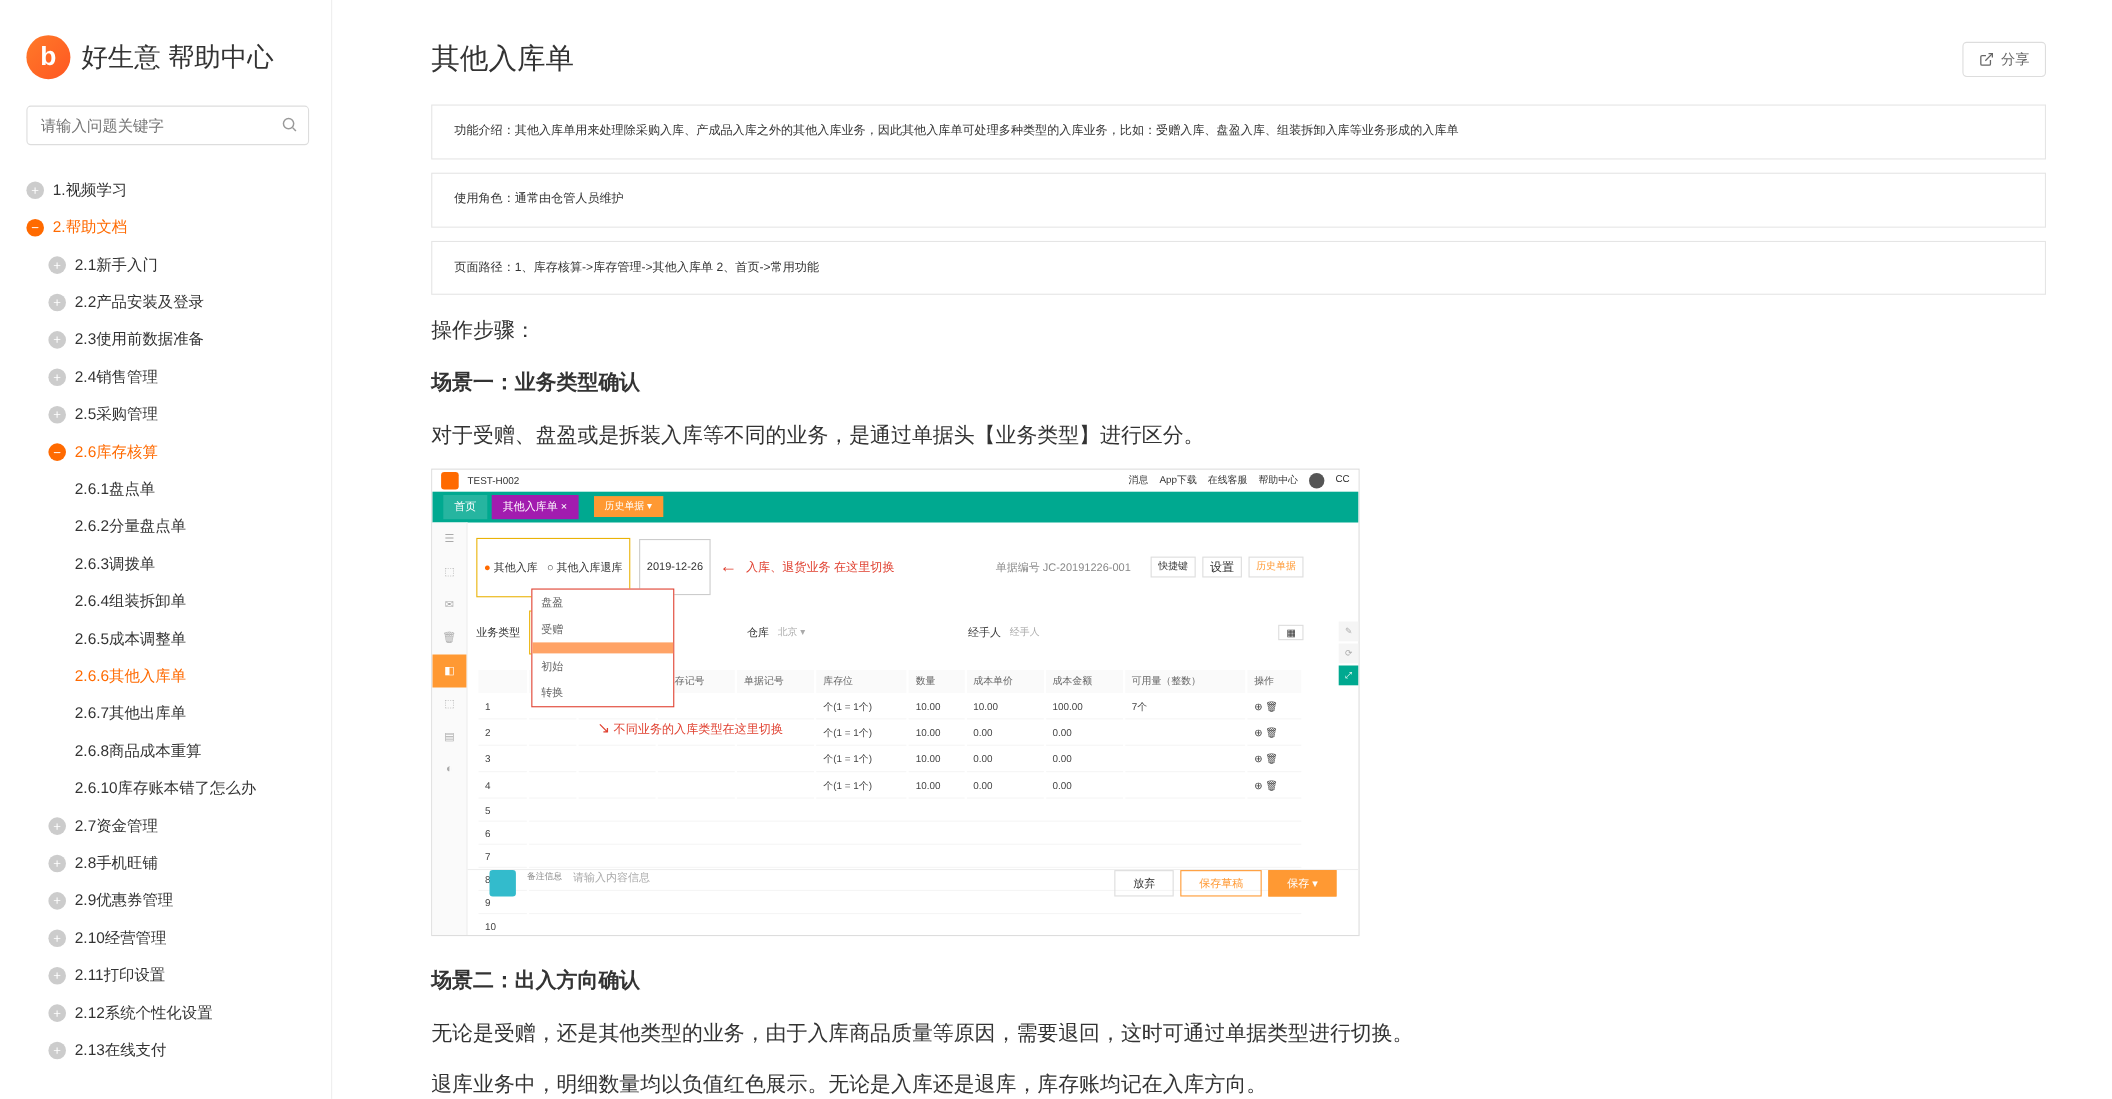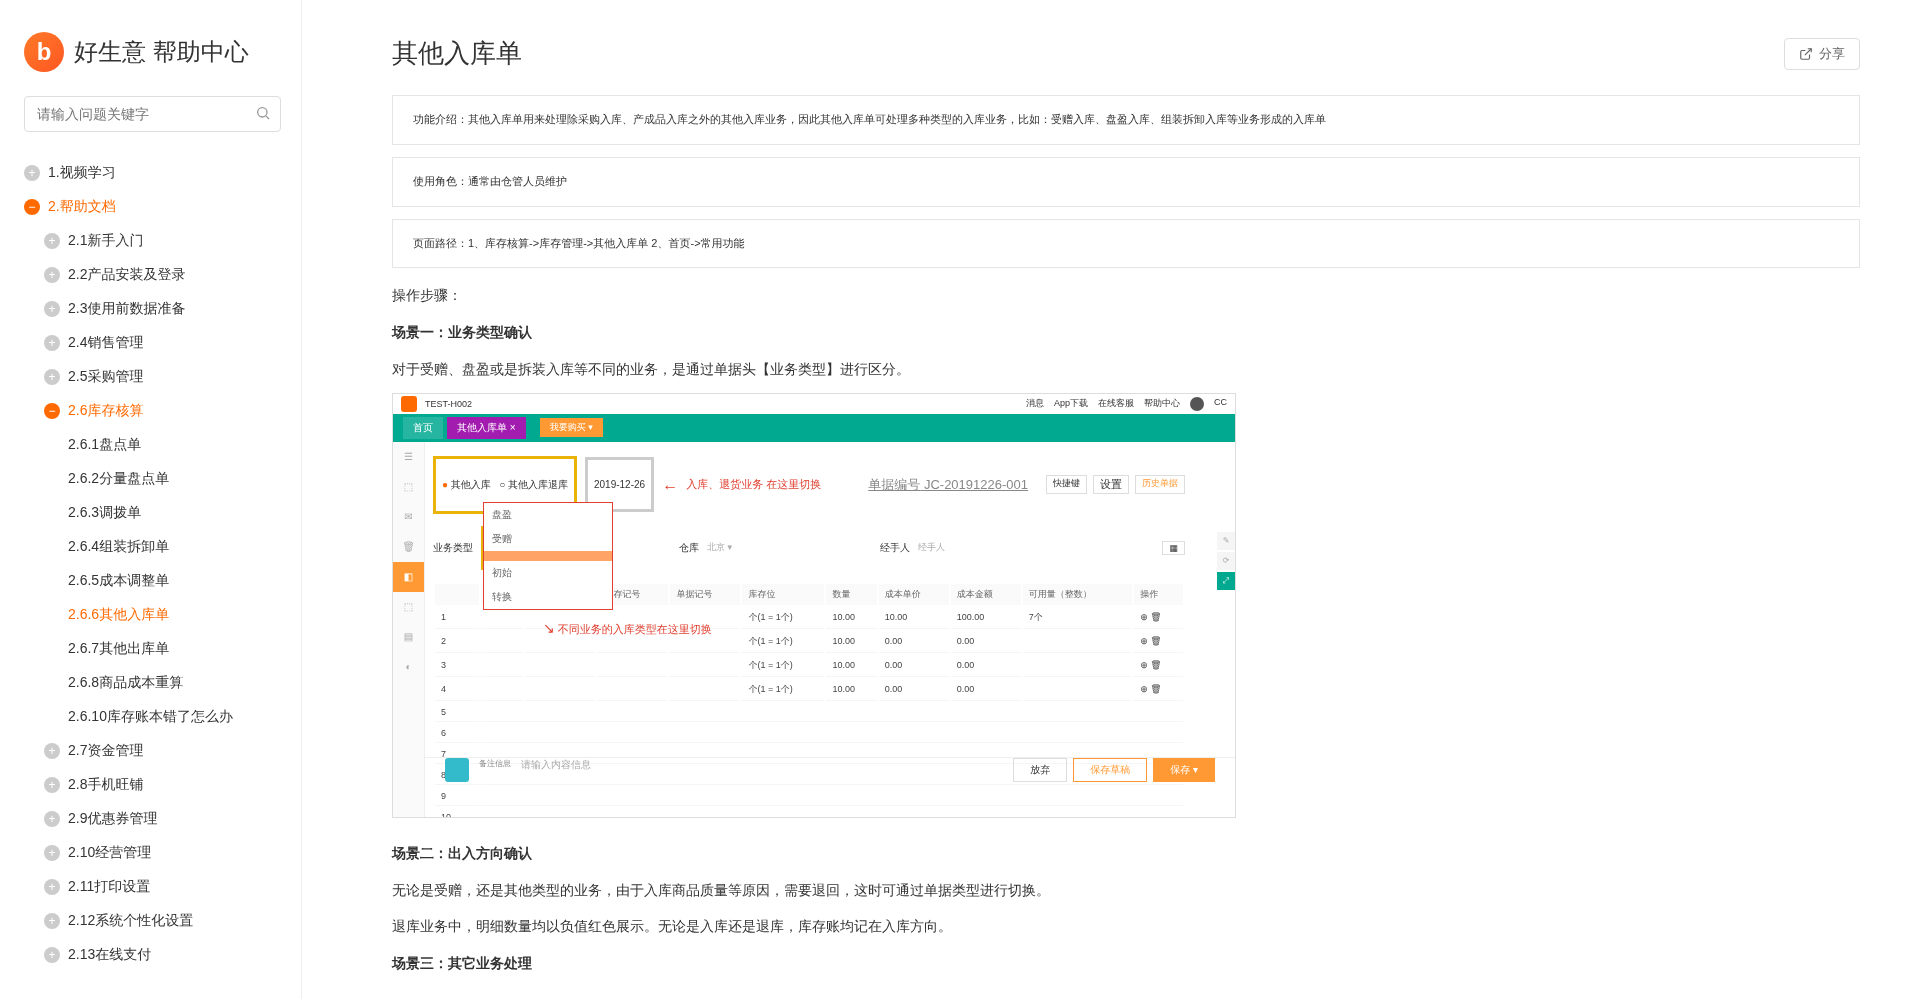--- a/index.html
+++ b/index.html
@@ -22,35 +22,35 @@
 .tree .minus-icon{background:#ff6a00;color:#fff;}
 .tree li.active{color:#ff6a00;}
 .tree li.active-parent{color:#ff6a00;}
 .tree .label{font-size:14px;}
 .main{flex:1;padding:36px 60px 20px 90px;overflow:hidden;}
 .title-row{display:flex;justify-content:space-between;align-items:center;margin-bottom:24px;}
 .page-title{font-size:26px;font-weight:normal;color:#333;}
 .share-btn{padding:6px 14px;border:1px solid #ddd;border-radius:4px;font-size:13px;color:#666;display:flex;align-items:center;gap:6px;cursor:pointer;}
 .info-block{border:1px solid #e5e5e5;padding:14px 20px;margin-bottom:12px;font-size:11px;line-height:1.8;}
 .info-block .label{color:#333;}
-.content-text{font-size:14px;line-height:2.2;margin-bottom:6px;}
+.content-text{font-size:19px;line-height:2.2;margin-bottom:6px;}
 .bold{font-weight:bold;}
 .screenshot{width:844px;height:425px;border:1px solid #ddd;margin:8px 0 20px 0;position:relative;background:#fff;overflow:hidden;}
 .sc-topbar{height:20px;background:#fff;display:flex;align-items:center;padding:0 8px;font-size:9px;color:#333;}
 .sc-logo{width:16px;height:16px;background:#ff6a00;border-radius:3px;margin-right:8px;}
 .sc-tabbar{height:28px;background:#00a990;display:flex;align-items:center;padding:0 10px;gap:4px;}
 .sc-tab{padding:4px 10px;font-size:10px;color:#fff;background:rgba(255,255,255,0.15);}
 .sc-tab.active{background:#a21caf;}
 .sc-orange-btn{background:#ff9933;color:#fff;padding:3px 10px;font-size:9px;margin-left:10px;}
 .sc-body{padding:10px 50px 10px 40px;position:relative;}
 .sc-sidebar{position:absolute;left:0;top:0;bottom:0;width:32px;background:#fafafa;border-right:1px solid #eee;}
 .sc-sidebar-item{height:30px;display:flex;align-items:center;justify-content:center;font-size:10px;color:#aaa;}
 .sc-sidebar-item.orange{background:#ff9933;color:#fff;}
 .sc-row1{display:flex;align-items:center;gap:8px;font-size:10px;padding:4px 0;}
-.sc-redbox{border:3px solid #eab308;padding:19px 6px;}
+.sc-redbox{border:1px solid #eab308;padding:19px 6px;}
 .sc-redtext{color:#e04030;font-size:11px;text-align:center;}
 .sc-table{width:100%;font-size:9px;margin-top:8px;}
 .sc-table th{padding:4px 6px;color:#666;text-align:left;background:#fafafa;font-weight:normal;}
 .sc-table td{padding:4px 6px;color:#444;border-bottom:1px solid #f5f5f5;}
 .sc-dropdown{position:absolute;left:90px;top:60px;width:130px;background:#fff;border:1px solid #e04030;z-index:5;}
 .sc-dropdown-item{padding:5px 8px;font-size:10px;color:#666;}
 .sc-dropdown-item.selected{background:#ffa366;color:#fff;}
 .sc-redarrow{position:absolute;color:#e04030;font-size:16px;}
 .sc-footer{position:absolute;bottom:0;left:32px;right:0;height:60px;border-top:1px solid #eee;display:flex;align-items:flex-start;padding:0 20px;}
 .sc-note-icon{width:24px;height:24px;background:#33bbcc;border-radius:3px;margin-right:10px;}
@@ -208,39 +208,39 @@
           <span>App下载</span>
           <span>在线客服</span>
           <span>帮助中心</span>
           <span style="width:14px;height:14px;background:#555;border-radius:50%;"></span>
           <span>CC</span>
         </span>
       </div>
       <div class="sc-tabbar">
         <span class="sc-tab">首页</span>
         <span class="sc-tab active">其他入库单 ×</span>
-        <span class="sc-orange-btn">我要购买 ▾</span>
+        <span class="sc-orange-btn">历史单据 ▾</span>
       </div>
       <div class="sc-body">
         <div class="sc-sidebar">
           <div class="sc-sidebar-item">☰</div>
           <div class="sc-sidebar-item">⬚</div>
           <div class="sc-sidebar-item">✉</div>
           <div class="sc-sidebar-item">🗑</div>
           <div class="sc-sidebar-item orange">◧</div>
           <div class="sc-sidebar-item">⬚</div>
           <div class="sc-sidebar-item">▤</div>
           <div class="sc-sidebar-item">◐</div>
         </div>
         <div class="sc-row1">
           <span class="sc-redbox"><span style="color:#ff6a00;">●</span> <span>其他入库</span> &nbsp; ○ <span>其他入库退库</span></span>
           <span class="sc-redbox" style="border-color:#ccc;">2019-12-26</span>
           <span class="sc-redarrow" style="position:static;">←</span>
           <span class="sc-redtext">入库、退货业务 在这里切换</span>
-          <span style="margin-left:auto;font-size:13px;color:#888;text-decoration:underline;"><span>单据编号</span> <span>JC-20191226-001</span></span>
+          <span style="margin-left:auto;font-size:10px;color:#888;"><span>单据编号</span> <span>JC-20191226-001</span></span>
           <span style="display:flex;gap:6px;margin-left:10px;">
             <span style="border:1px solid #ddd;padding:1px 6px;font-size:9px;">快捷键</span>
             <span style="border:1px solid #ddd;padding:1px 6px;font-size:11px;">设置</span>
             <span style="border:1px solid #ddd;padding:1px 6px;font-size:9px;color:#ff9933;">历史单据</span>
           </span>
         </div>
         <div class="sc-row1" style="margin-top:4px;">
           <span>业务类型</span>
           <span class="sc-redbox" style="width:130px;height:16px;"></span>
           <span style="margin-left:60px;">仓库</span>

